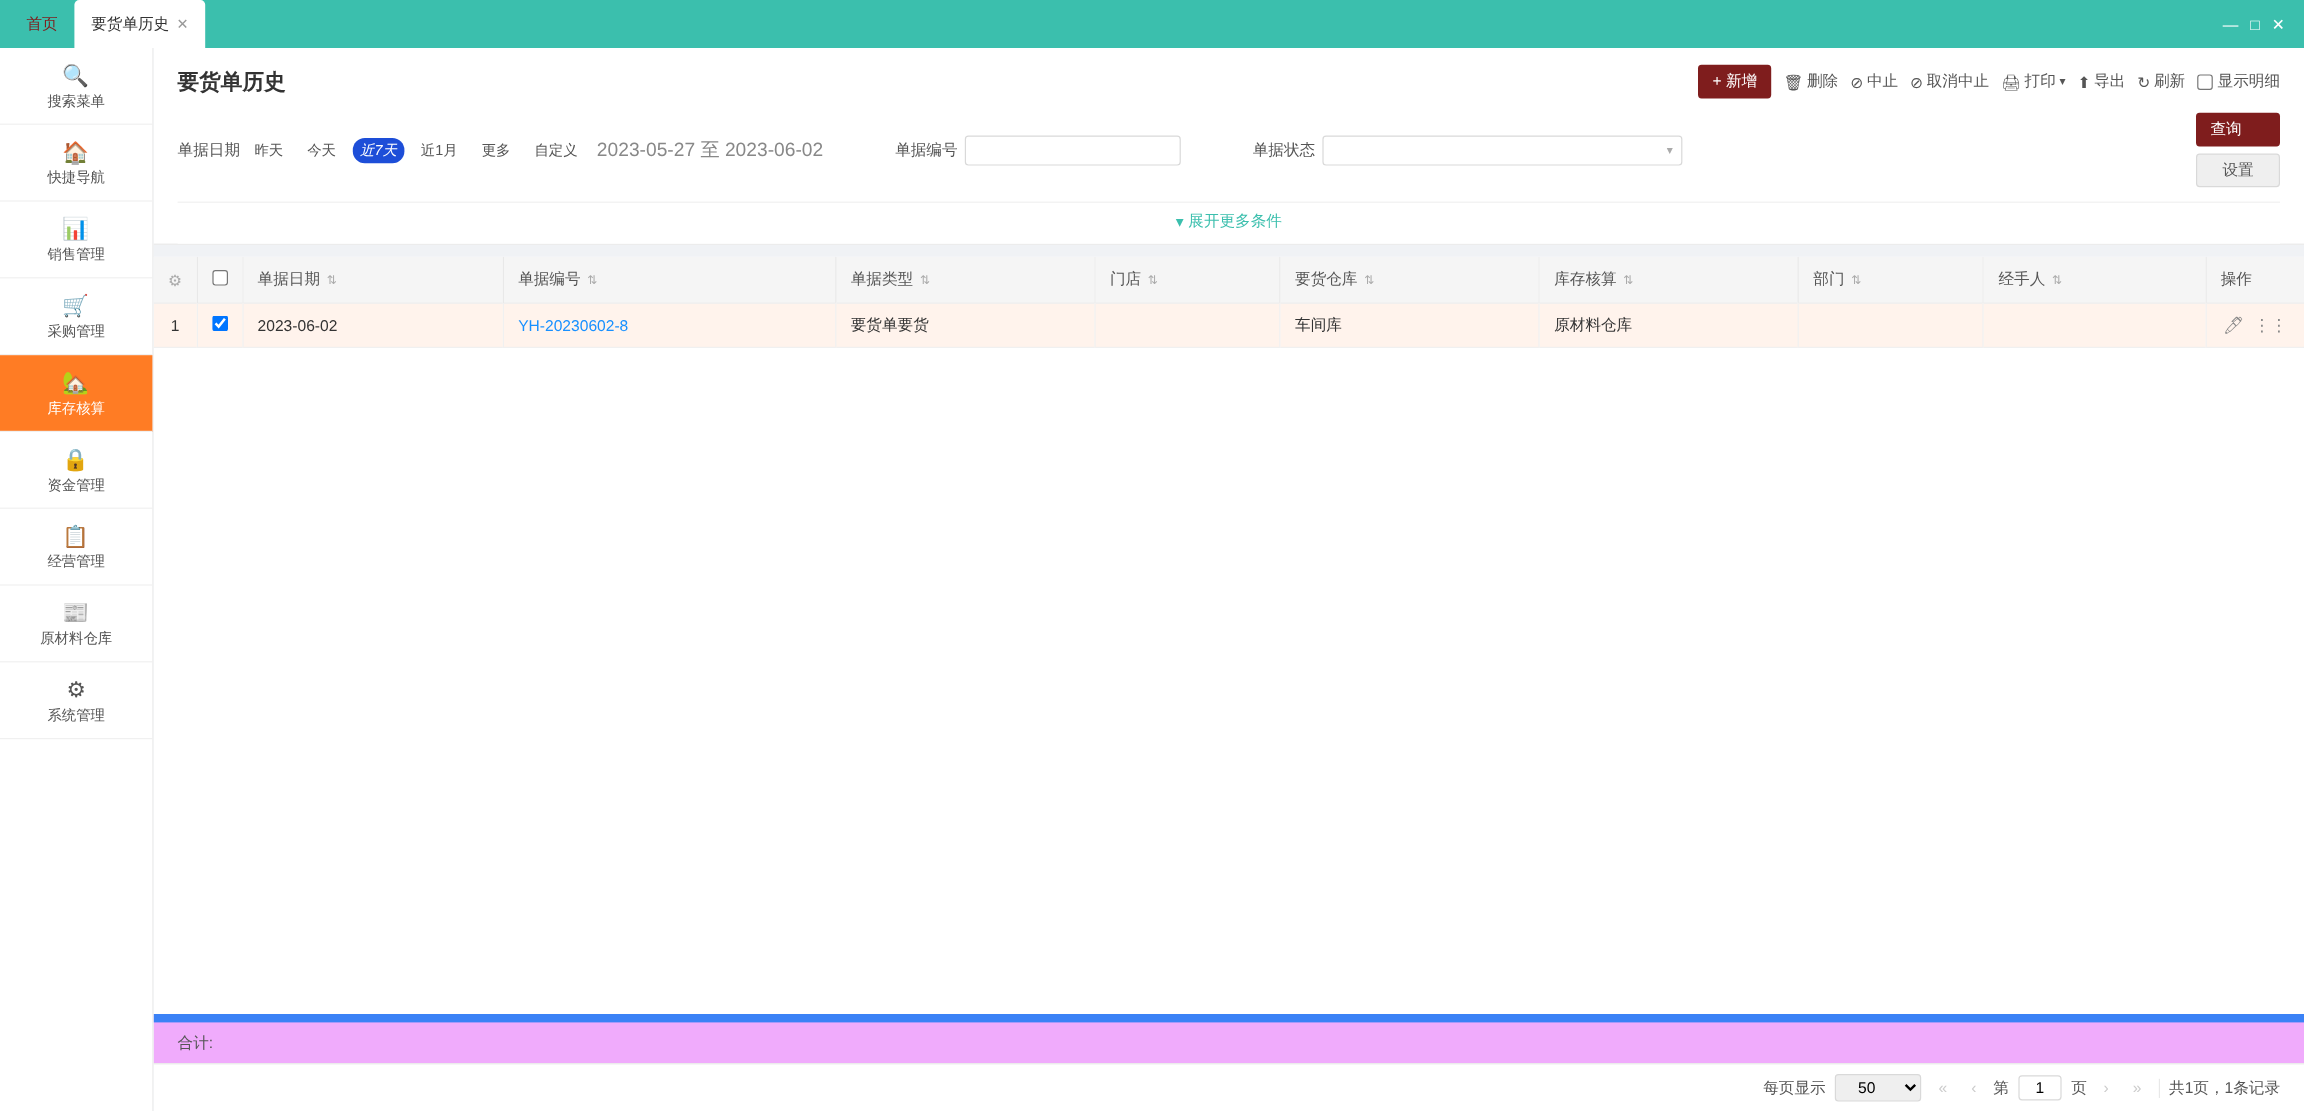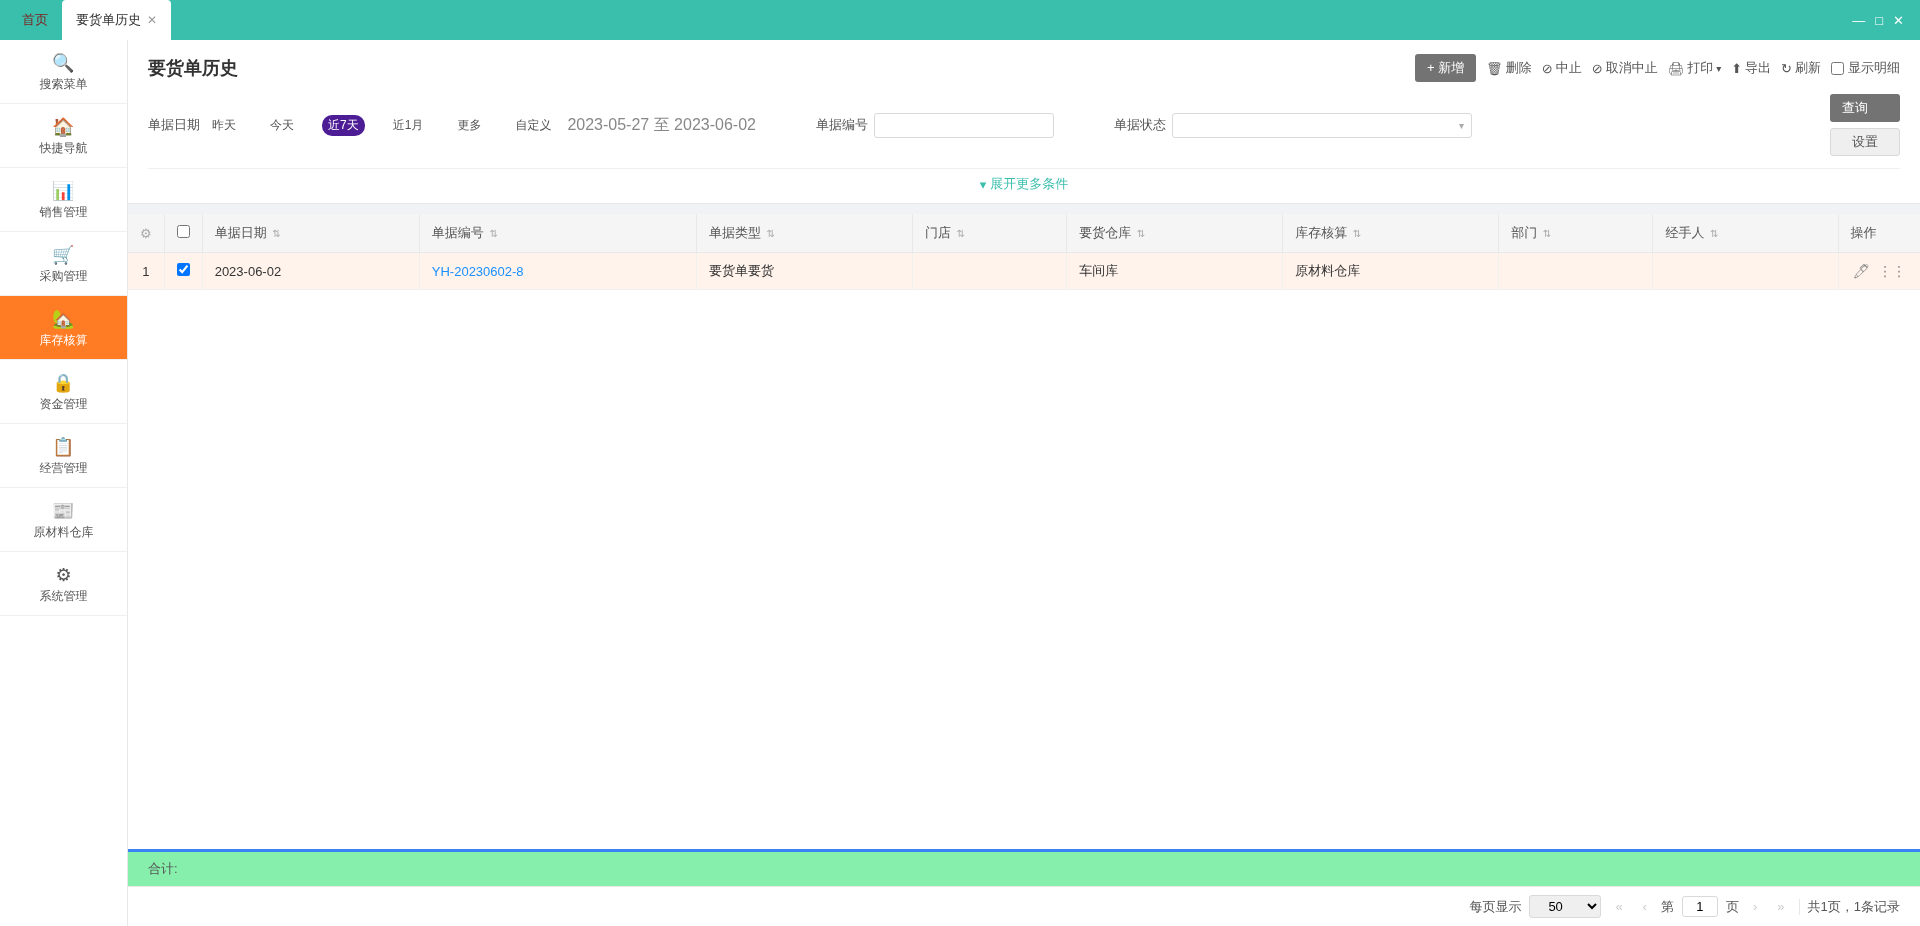--- a/index.html
+++ b/index.html
@@ -126,21 +126,21 @@
     .toolbar-btn {
       display: flex;
       align-items: center;
       gap: 3px;
       color: #555;
       cursor: pointer;
       font-size: 13px;
       white-space: nowrap;
     }
     .toolbar-btn.primary {
-      background: #737373;
+      background: #7f1d1d;
       color: #fff;
       padding: 5px 12px;
       border-radius: 3px;
       border: none;
     }
     .display-detail-cb {
       display: flex;
       align-items: center;
       gap: 4px;
       color: #555;
@@ -163,32 +163,33 @@
     }
     .filter-label {
       color: #555;
       font-size: 13px;
       white-space: nowrap;
       flex-shrink: 0;
     }
     .date-shortcuts {
       display: flex;
       align-items: center;
-      gap: 22px;
+      gap: 8px;
     }
     .date-btn {
       padding: 2px 6px;
       border-radius: 10px;
       cursor: pointer;
       font-size: 12px;
       color: #555;
     }
     .date-btn.active {
-      background: #4c1d95;
+      background: #1d4ed8;
       color: #fff;
+      font-style: italic;
     }
     .date-range {
       color: #888;
       font-size: 16px;
       margin-left: 4px;
     }
     .filter-input {
       border: 1px solid #d9d9d9;
       border-radius: 3px;
       padding: 4px 8px;
@@ -282,22 +283,22 @@
       text-decoration: none;
     }
     .row-num { color: #888; text-align: center; }
     .th-settings { width: 36px; text-align: center; }
     .th-cb { width: 36px; text-align: center; }
     .th-ops { width: 80px; text-align: center; }
     .op-icon { cursor: pointer; color: #888; font-size: 14px; margin: 0 2px; }
 
     
     .table-footer {
-      background: #86efac;
-      border-top: 3px solid #3b82f6;
+      background: #f0abfc;
+      border-top: 7px solid #3b82f6;
       padding: 8px 20px;
       flex-shrink: 0;
       display: flex;
       align-items: center;
       gap: 8px;
     }
     .footer-label { color: #555; font-size: 13px; }
 
     
     .pagination-bar {

